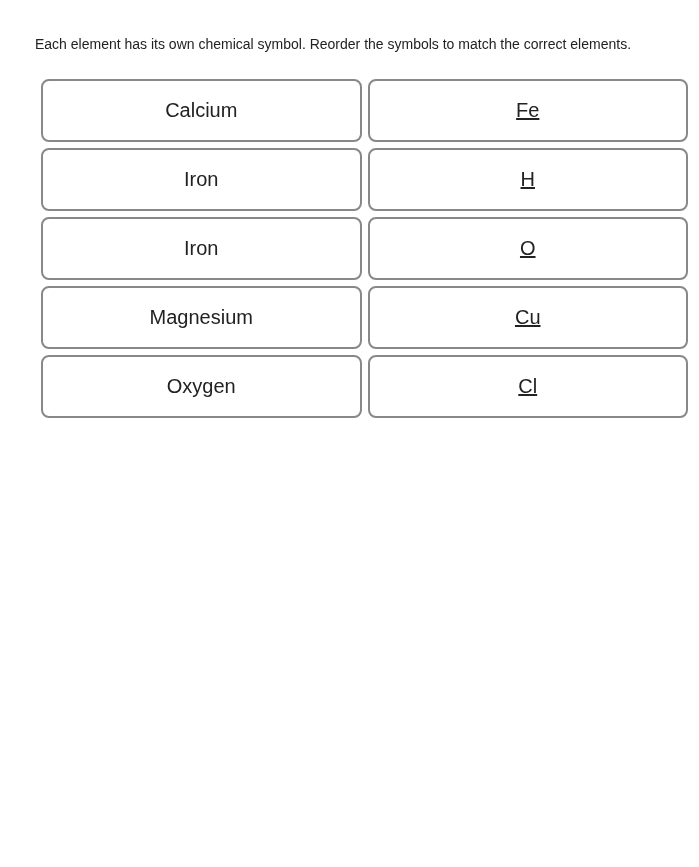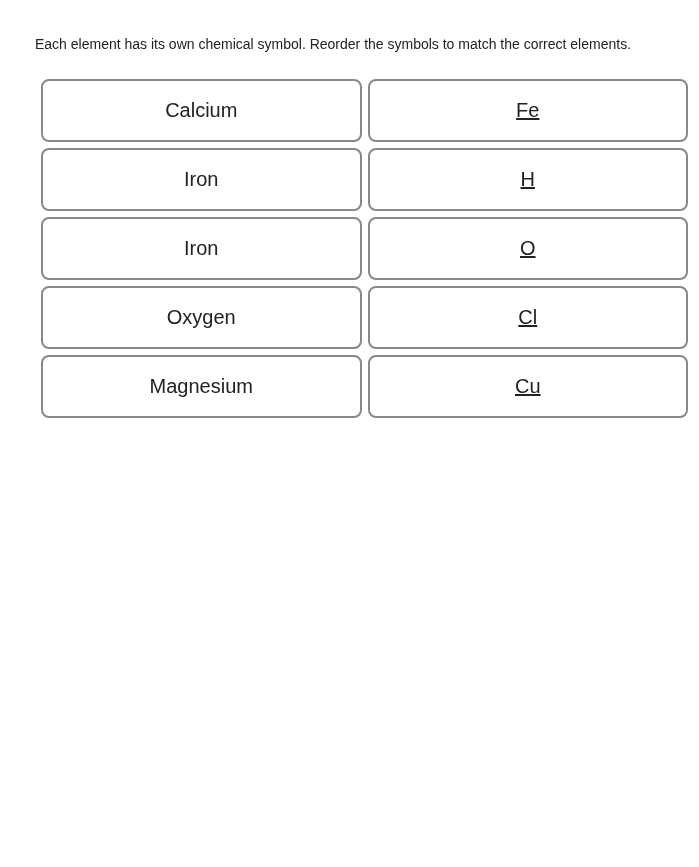--- a/index.html
+++ b/index.html
@@ -65,21 +65,21 @@
       </tr>
       <tr>
         <td class="element-name">Iron</td>
         <td class="element-symbol">H</td>
       </tr>
       <tr>
         <td class="element-name">Iron</td>
         <td class="element-symbol">O</td>
       </tr>
       <tr>
+        <td class="element-name">Magnesium</td>
+        <td class="element-symbol">Cu</td>
+      </tr>
+      <tr>
         <td class="element-name">Oxygen</td>
         <td class="element-symbol">Cl</td>
-      </tr>
-      <tr>
-        <td class="element-name">Magnesium</td>
-        <td class="element-symbol">Cu</td>
       </tr>
     </tbody>
 </table>
 
 </body></html>

